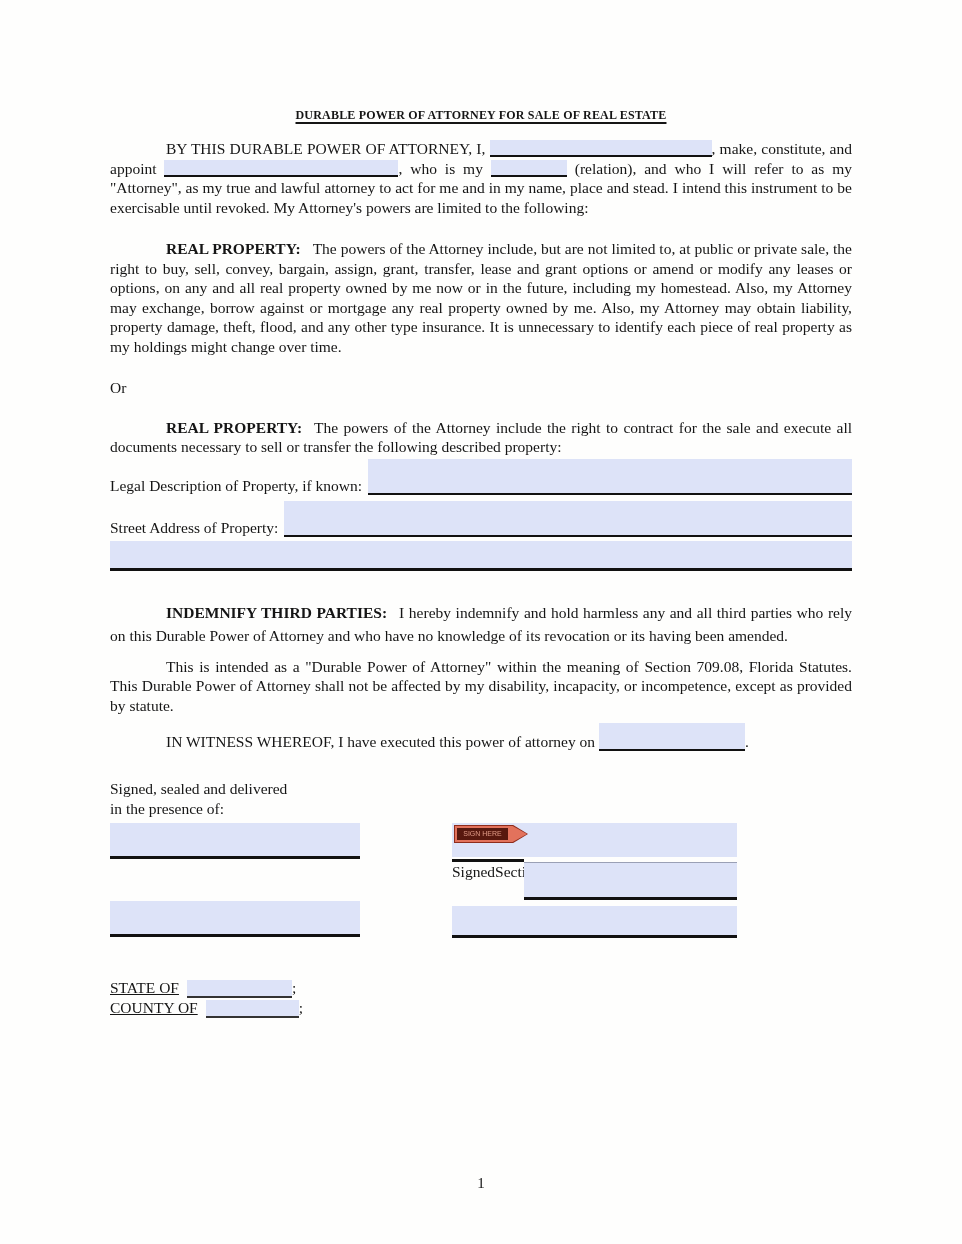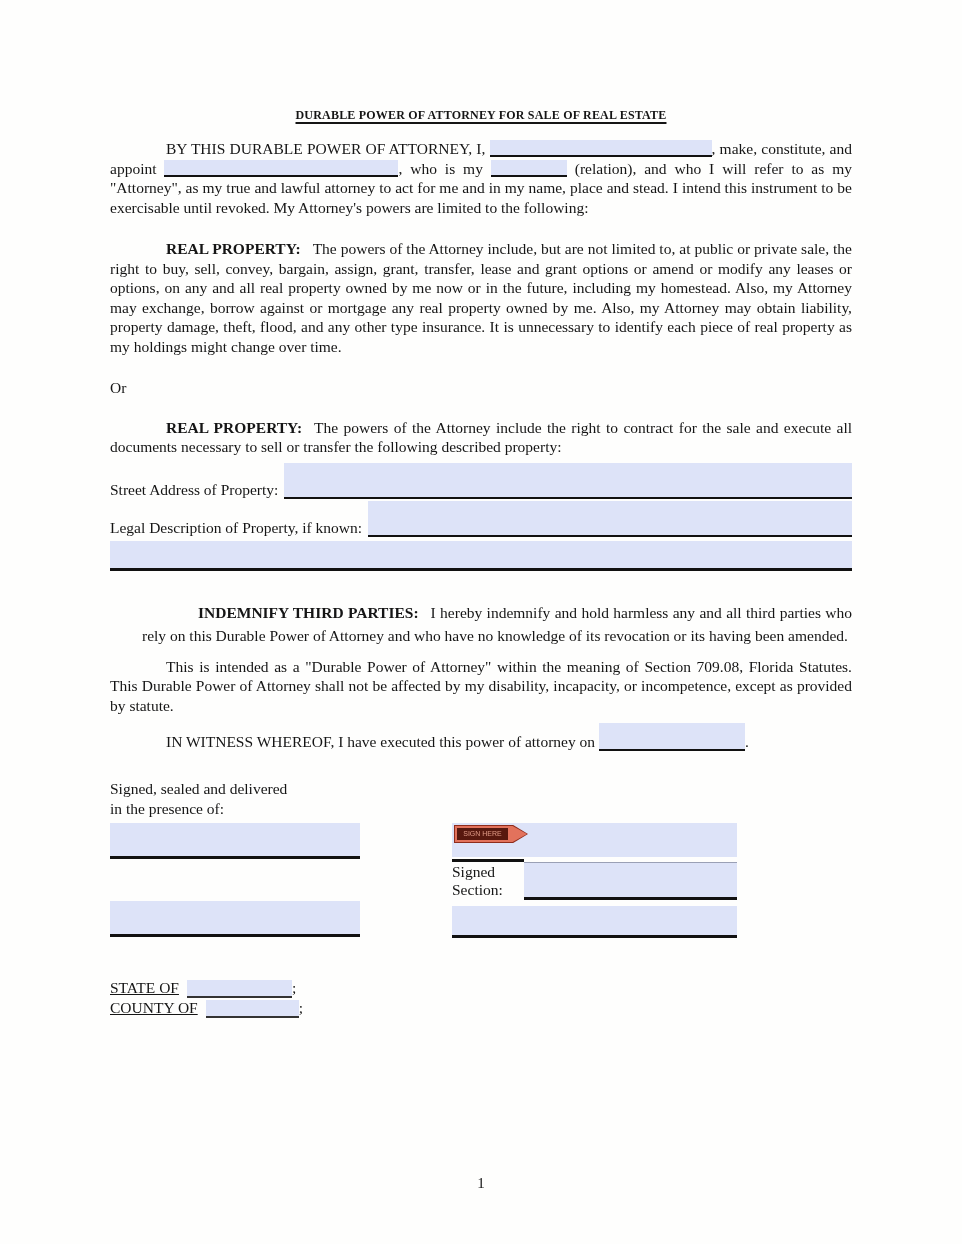--- a/index.html
+++ b/index.html
@@ -28,40 +28,40 @@
   }
   .w-principal{width:222px;}
   .w-attorney{width:234px;}
   .w-relation{width:76px;}
   .w-date{width:146px;height:28px;vertical-align:bottom;}
   .or-line{margin-top:22px;line-height:19.5px;}
   .frow{display:flex;align-items:flex-end;}
   .flabel{white-space:nowrap;padding-right:6px;line-height:19px;}
   .ffield{flex:1;height:36px;background:var(--fbg);border-bottom:2px solid #111;}
   .block-field{height:30px;background:var(--fbg);border-bottom:3px solid #111;margin-top:4px;}
-  .loose{line-height:23px;margin-left:32px;}
+  .loose{line-height:23px;}
   .attest{margin-top:28px;line-height:20px;}
   .sig-area{display:flex;margin-top:4px;}
   .sig-left{width:250px;}
   .sig-right{width:285px;margin-left:92px;}
   .sig-box{background:var(--fbg);}
   .wbox{height:36px;border-bottom:3px solid #111;}
   .sig-gap{height:42px;}
   .sig-main{height:34px;position:relative;}
   .flag{position:absolute;top:2px;left:2px;width:74px;height:18px;cursor:pointer;}
   .flag .outer{position:absolute;inset:0;background:#8f2c1c;clip-path:polygon(0 0,80% 0,100% 50%,80% 100%,0 100%);}
   .flag .inner{position:absolute;inset:1px;background:#e2725c;clip-path:polygon(0 0,80% 0,100% 50%,80% 100%,0 100%);}
   .flag .chip{
     position:absolute;left:3px;top:3px;right:20px;bottom:3px;background:#58180e;
     color:#e09a86;font-size:7px;line-height:12px;text-align:center;overflow:hidden;
     font-family:"Liberation Sans", sans-serif;white-space:nowrap;
   }
   .short-line{width:72px;border-top:3px solid #111;margin-top:2px;}
   .signed-grid{display:flex;}
-  .sg-labels{width:72px;display:flex;flex-direction:column;line-height:18px;padding-top:1px;}
+  .sg-labels{width:72px;display:flex;flex-direction:row;line-height:18px;padding-top:1px;}
   .signed-field{flex:1;background:var(--fbg);border-top:1px solid #9aa0b5;border-bottom:3px solid #111;height:38px;}
   .addr2{height:32px;margin-top:6px;border-bottom:3px solid #111;}
   .notary{margin-top:40px;}
   .sc-row{display:flex;align-items:flex-end;height:20px;line-height:20px;}
   .sc-label{white-space:nowrap;padding-right:8px;text-decoration:underline;}
   .sc-field{background:var(--fbg);border-bottom:2px solid #333;height:18px;}
   .sc-state{width:105px;}
   .sc-county{width:93px;}
   .pageno{position:absolute;bottom:52px;left:0;right:0;text-align:center;font-size:15px;}
   .mt-intro{margin-top:16px;}
@@ -82,27 +82,27 @@
     <h1 class="title">DURABLE POWER OF ATTORNEY FOR SALE OF REAL ESTATE</h1>
 
     <p class="para indent mt-intro"><span>BY THIS DURABLE POWER OF ATTORNEY, I, </span><span class="ifield w-principal"></span><span>, make, constitute, and appoint </span><span class="ifield w-attorney"></span><span>, who is my </span><span class="ifield w-relation"></span><span> (relation), and who I will refer to as my "Attorney", as my true and lawful attorney to act for me and in my name, place and stead.  I intend this instrument to be exercisable until revoked.  My Attorney's powers are limited to the following:</span></p>
 
     <p class="para indent mt-rp1"><strong class="rp-head">REAL PROPERTY:</strong><span>The powers of the Attorney include, but are not limited to, at public or private sale, the right to buy, sell, convey, bargain, assign, grant, transfer, lease and grant options or amend or modify any leases or options, on any and all real property owned by me now or in the future, including my homestead.  Also, my Attorney may exchange, borrow against or mortgage any real property owned by me.  Also, my Attorney may obtain liability, property damage, theft, flood, and any other type insurance.  It is unnecessary to identify each piece of real property as my holdings might change over time.</span></p>
 
     <p class="para or-line">Or</p>
 
     <p class="para indent mt-rp2"><strong class="rp-head">REAL PROPERTY:</strong><span>The powers of the Attorney include the right to contract for the sale and execute all documents necessary to sell or transfer the following described property:</span></p>
 
-    <div class="frow mt-street">
-      <span class="flabel">Street Address of Property:</span>
+    <div class="frow mt-legal">
+      <span class="flabel">Legal Description of Property, if known:</span>
       <div class="ffield"></div>
     </div>
 
-    <div class="frow mt-legal">
-      <span class="flabel">Legal Description of Property, if known:</span>
+    <div class="frow mt-street">
+      <span class="flabel">Street Address of Property:</span>
       <div class="ffield"></div>
     </div>
 
     <div class="block-field"></div>
 
     <p class="para indent loose mt-indemnify"><strong class="rp-head">INDEMNIFY THIRD PARTIES:</strong><span>I hereby indemnify and hold harmless any and all third parties who rely on this Durable Power of Attorney and who have no knowledge of its revocation or its having been amended.</span></p>
 
     <p class="para indent mt-durable">This is intended as a "Durable Power of Attorney" within the meaning of Section 709.08, Florida Statutes.  This Durable Power of Attorney shall not be affected by my disability, incapacity, or incompetence, except as provided by statute.</p>
 
     <p class="para indent mt-witness"><span>IN WITNESS WHEREOF, I have executed this power of attorney on </span><span class="ifield w-date"></span><span>.</span></p>

